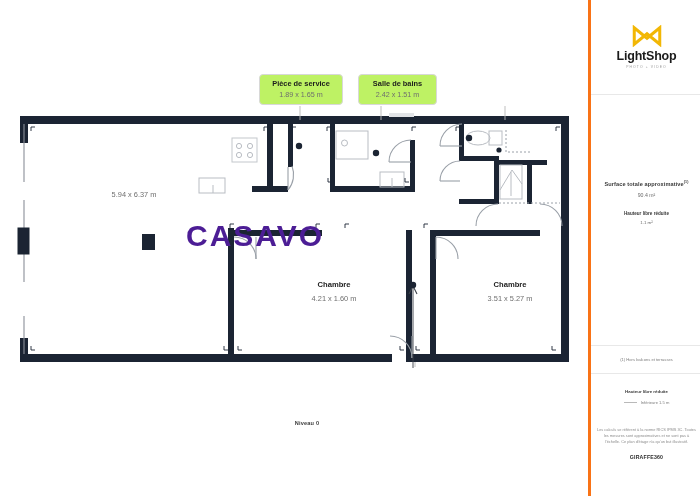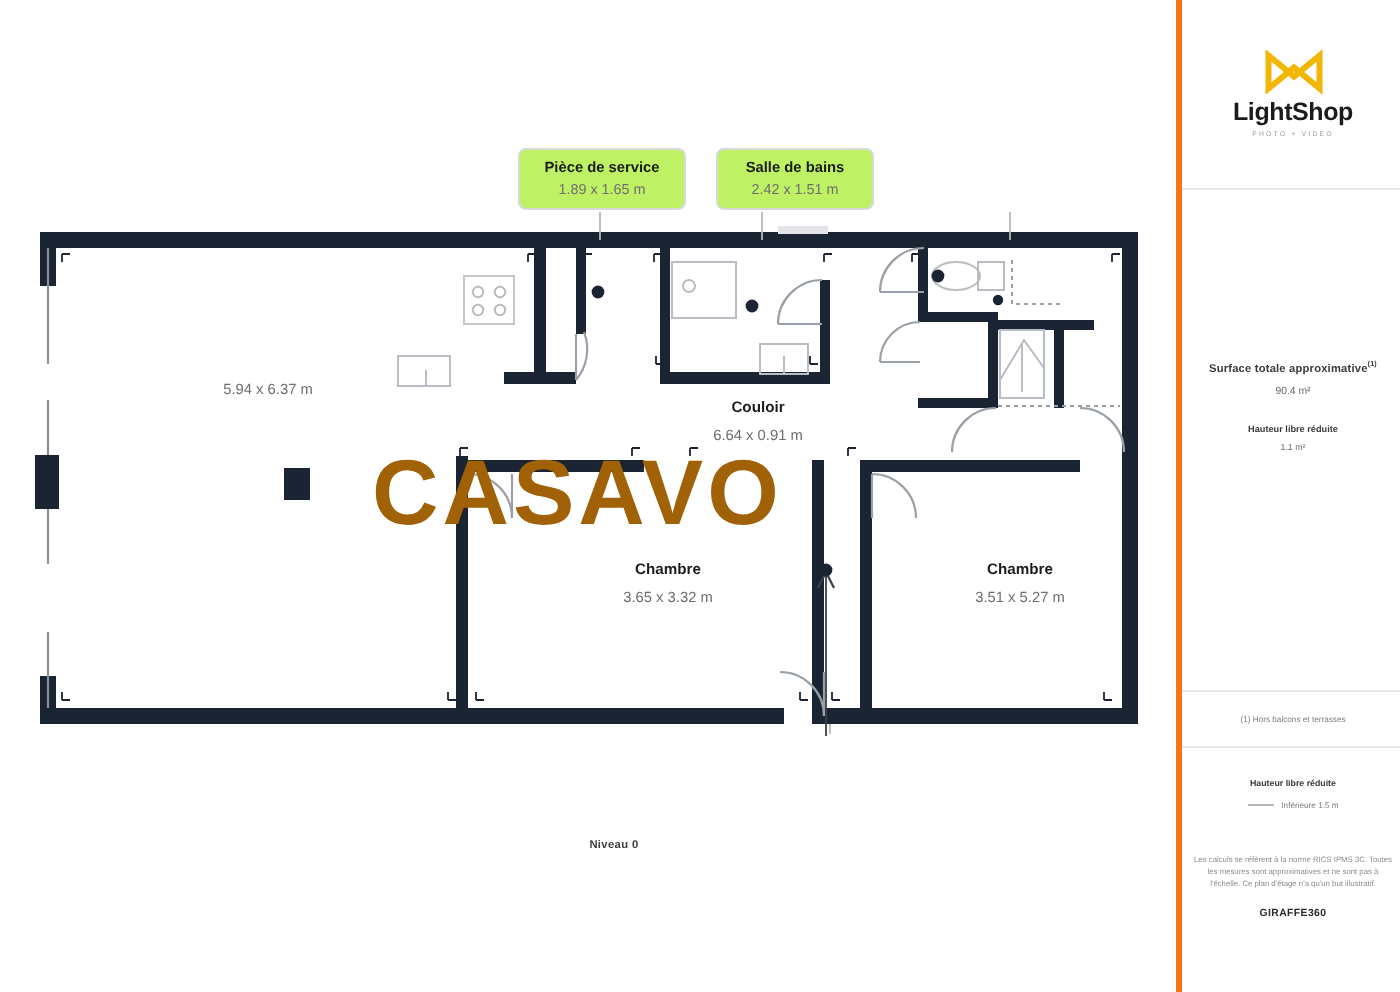--- a/index.html
+++ b/index.html
@@ -98,21 +98,21 @@
   .ilabel .dm{font-size:7.4px;color:#6e6e6e;display:block;white-space:nowrap;margin-top:4px;}
 
   .level-label{
     position:absolute;left:262px;top:420px;width:90px;text-align:center;
     font-size:5.6px;font-weight:bold;color:#3c3c3c;letter-spacing:.2px;
   }
 
   
   .watermark{
     position:absolute;left:186px;top:219px;
-    font-size:46px;font-weight:bold;color:#a16207;
+    font-size:30px;font-weight:bold;color:#4c1d95;
     letter-spacing:2px;user-select:none;
   }
 </style>
 </head>
 <body>
 
 <div class="page">
 
   <div class="plan">
 
@@ -272,28 +272,24 @@
       <line x1="381" y1="106" x2="381" y2="120" stroke="#b8b8b8" stroke-width="0.9"></line>
       <line x1="505" y1="106" x2="505" y2="120" stroke="#b8b8b8" stroke-width="0.9"></line>
       <line x1="415" y1="362" x2="415" y2="367" stroke="#b8b8b8" stroke-width="0.9"></line>
     </svg>
 
     
     <div class="ilabel" style="left:54px;top:186px;width:160px;">
       <span class="dm">5.94 x 6.37 m</span>
     </div>
 
-    <div class="ilabel" style="left:320px;top:199px;width:118px;">
-      <span class="nm">Couloir</span>
-      <span class="dm">6.64 x 0.91 m</span>
-    </div>
 
     <div class="ilabel" style="left:277px;top:280px;width:114px;">
       <span class="nm">Chambre</span>
-      <span class="dm">3.65 x 3.32 m</span>
+      <span class="dm">4.21 x 1.60 m</span>
     </div>
 
     <div class="ilabel" style="left:453px;top:280px;width:114px;">
       <span class="nm">Chambre</span>
       <span class="dm">3.51 x 5.27 m</span>
     </div>
 
     <div class="level-label">Niveau 0</div>
   </div>
 

